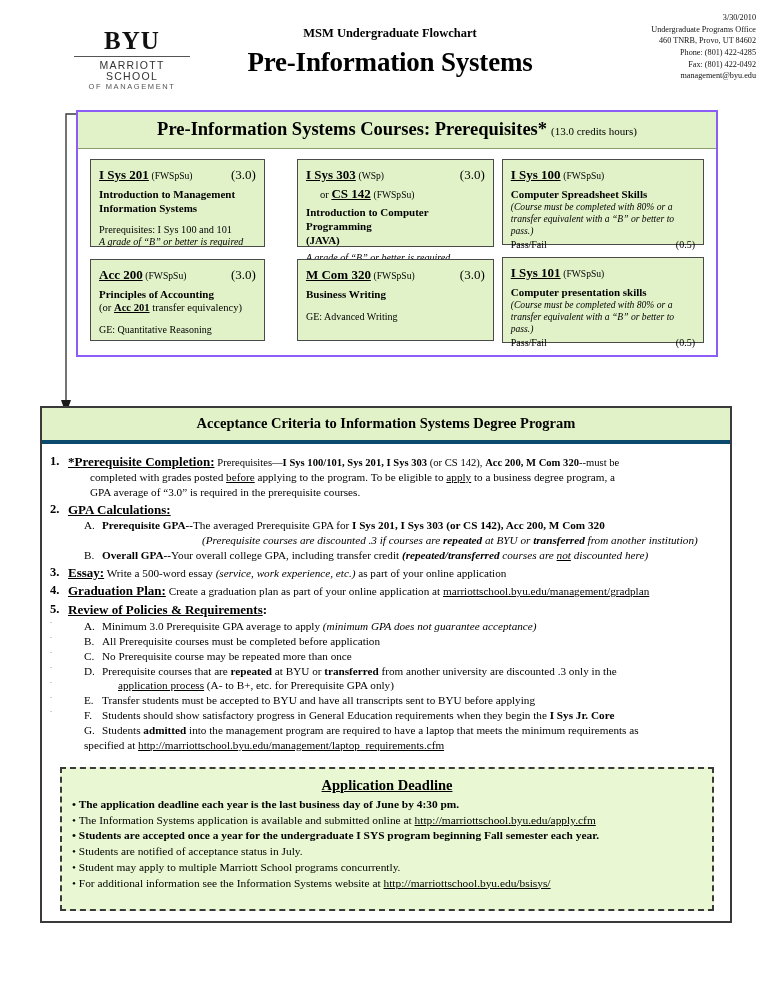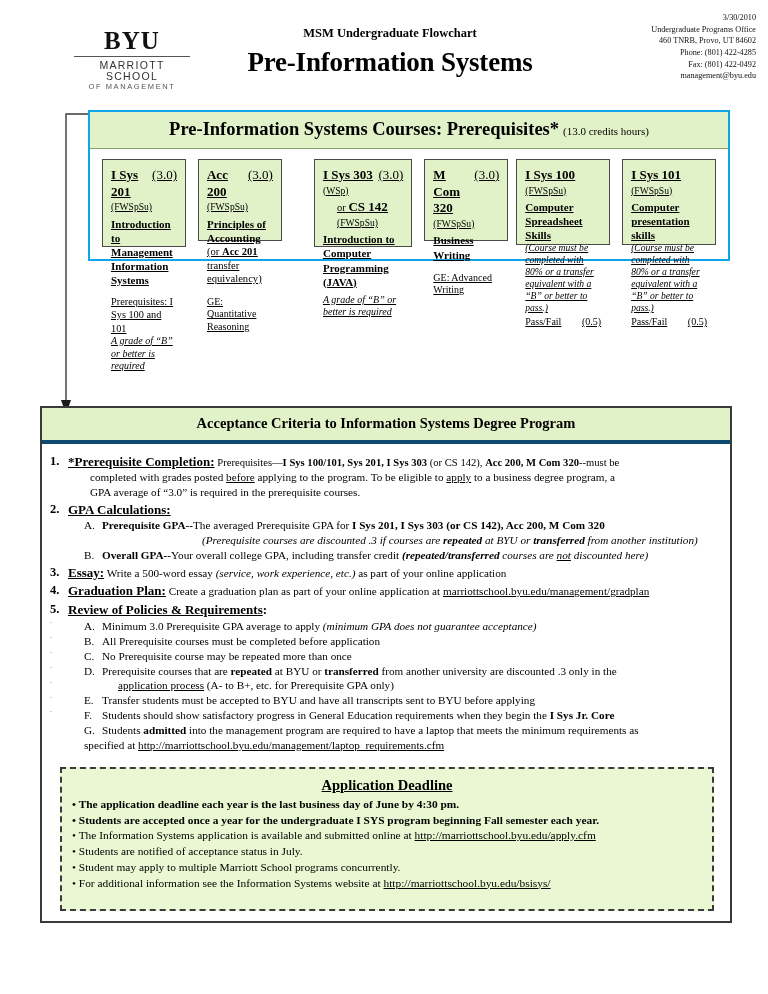--- a/index.html
+++ b/index.html
@@ -77,24 +77,24 @@
     top: 12px;
     text-align: right;
     font-size: 8.2px;
     line-height: 1.42;
     color: #111;
   }
 
   
   .prereq-outer {
     position: absolute;
-    left: 88px;
+    left: 76px;
     top: 110px;
     width: 642px;
-    border: 2px solid #0ea5e9;
+    border: 2px solid #8b5cf6;
     background: #fff;
     box-sizing: border-box;
   }
   .prereq-banner {
     background: #e2f2c8;
     border-bottom: 1px solid #8aa06a;
     text-align: center;
     padding: 7px 0 8px 0;
   }
   .prereq-banner .bn-main {
@@ -102,21 +102,21 @@
     font-weight: bold;
   }
   .prereq-banner .bn-cred {
     font-size: 11px;
   }
   .prereq-grid {
     padding: 10px 12px 12px 12px;
     display: flex;
     gap: 8px;
   }
-  .col { display: flex; gap: 12px; text-decoration: underline; }
+  .col { display: flex; flex-direction: column; gap: 12px; }
   .col-a { width: 192px; }
   .col-b { width: 216px; padding-left: 24px; }
   .col-c { width: 222px; }
 
   .course {
     border: 1px solid #4a4a4a;
     background: #e2f2c8;
     box-sizing: border-box;
     padding: 7px 8px 8px 8px;
     font-size: 10.6px;
@@ -447,21 +447,21 @@
             </div>
           </div>
         </div>
       </div>
     </div>
   </div>
 
   <div class="deadline">
     <div class="dl-title">Application Deadline</div>
     <div class="dl-line bold">• The application deadline each year is the last business day of June by 4:30 pm.</div>
+    <div class="dl-line"><span>• The Information Systems application is available and submitted online at </span><span class="u">http://marriottschool.byu.edu/apply.cfm</span></div>
     <div class="dl-line bold">• Students are accepted once a year for the undergraduate I SYS program beginning Fall semester each year.</div>
-    <div class="dl-line"><span>• The Information Systems application is available and submitted online at </span><span class="u">http://marriottschool.byu.edu/apply.cfm</span></div>
     <div class="dl-line">• Students are notified of acceptance status in July.</div>
     <div class="dl-line">• Student may apply to multiple Marriott School programs concurrently.</div>
     <div class="dl-line"><span>• For additional information see the Information Systems website at </span><span class="u">http://marriottschool.byu.edu/bsisys/</span></div>
   </div>
 
   <div class="dots-left">.<br>.<br>.<br>.<br>.<br>.<br>.</div>
 </div>
 
 </body></html>

